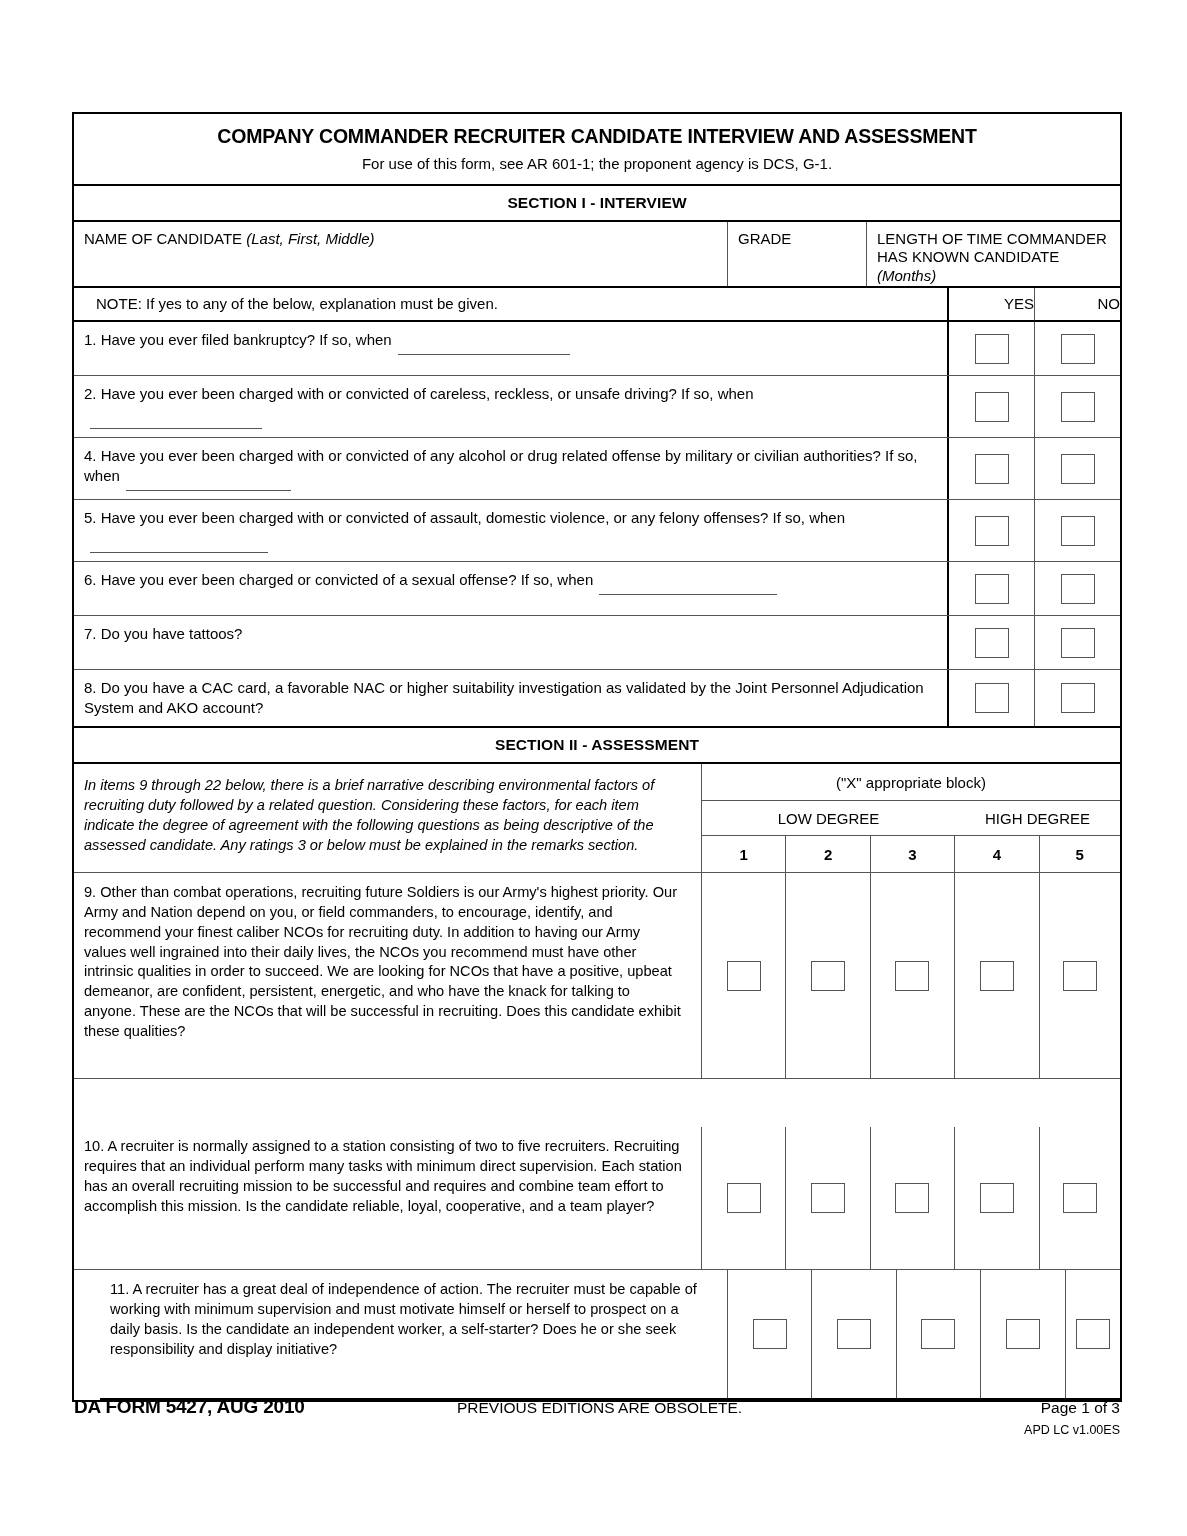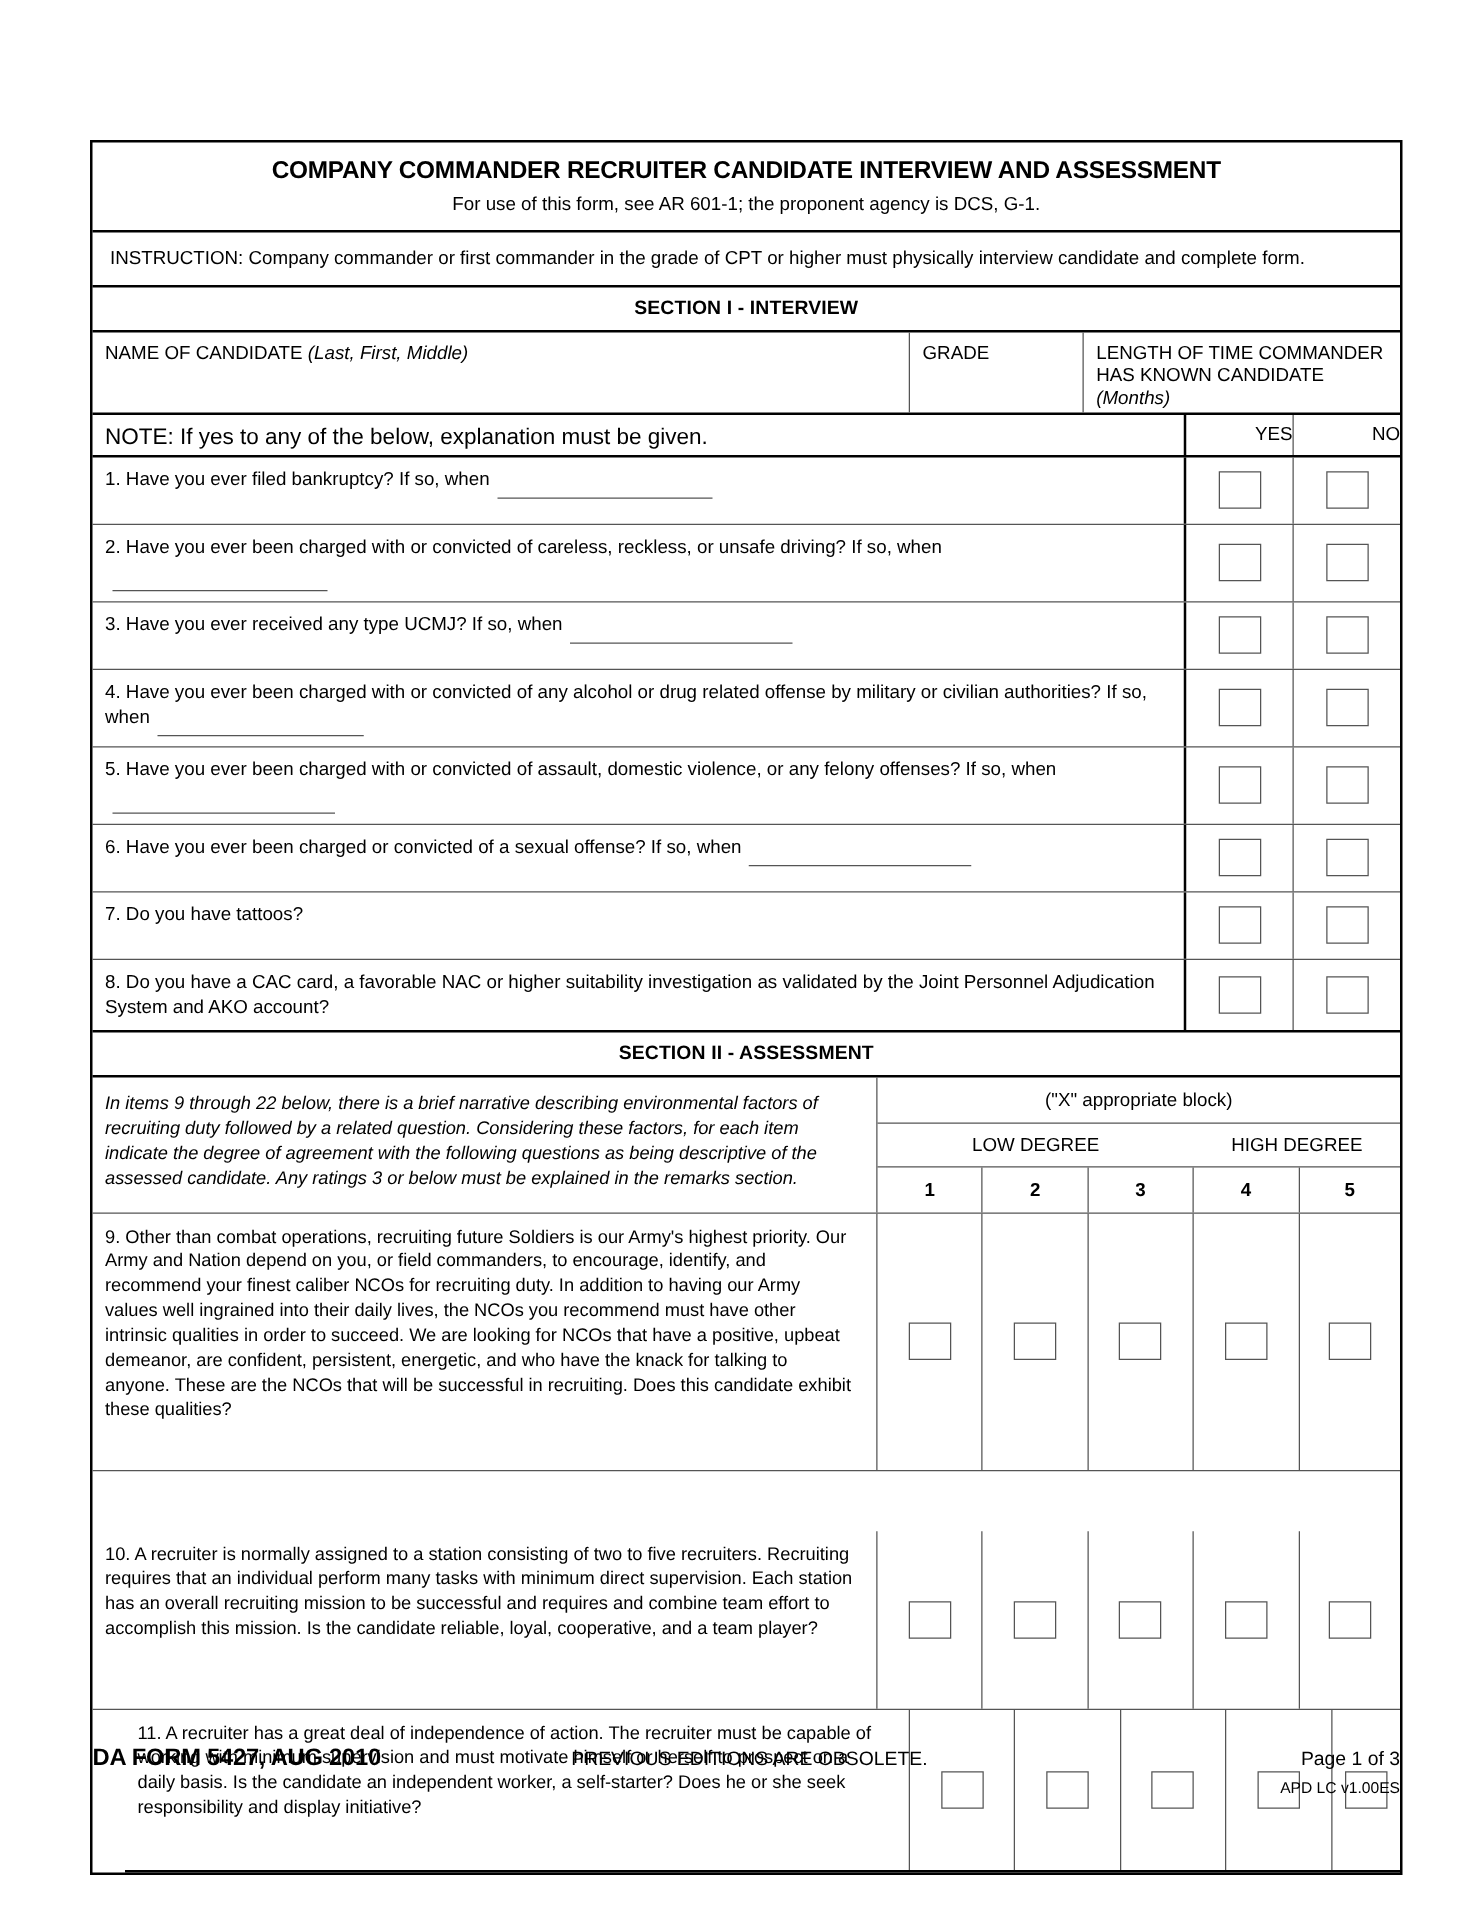--- a/index.html
+++ b/index.html
@@ -70,21 +70,21 @@
 
   
   .cand-row { height: 66px; }
   .cand-name { flex: 0 0 643px; padding: 8px 0 0 10px; font-size: 15px; }
   .cand-grade { flex: 0 0 128px; padding: 8px 0 0 10px; font-size: 15px; }
   .cand-len { flex: 1; padding: 8px 6px 0 10px; font-size: 15px; line-height: 1.22; }
   .ital { font-style: italic; }
 
   
   .note-row { height: 34px; }
-  .note-text { flex: 1; padding: 7px 0 12px 10px; font-size: 18px; }
+  .note-text { flex: 1; padding: 7px 0 12px 10px; font-size: 15px; margin-left: 12px; }
   .yn-head {
     flex: 0 0 85px;
     text-align: right;
     font-size: 15px;
     padding-top: 7px;
   }
 
   
   .q-row { min-height: 48px; }
   .q-text {
@@ -205,21 +205,20 @@
 
 <div class="page">
 
   <div class="form">
 
     <div class="title-block hr-thick">
       <div class="form-title">COMPANY COMMANDER RECRUITER CANDIDATE INTERVIEW AND ASSESSMENT</div>
       <div class="form-subtitle">For use of this form, see AR 601-1; the proponent agency is DCS, G-1.</div>
     </div>
 
-    <div class="instruction hr-thick">INSTRUCTION:  Company  commander or first commander in the grade of  CPT or higher must physically interview candidate and complete form.</div>
 
     <div class="section-head hr-thick">SECTION I - INTERVIEW</div>
 
     <div class="row cand-row hr-thick">
       <div class="cand-name vr-thin">
         <span>NAME OF CANDIDATE</span>
         <span class="ital">(Last, First, Middle)</span>
       </div>
       <div class="cand-grade vr-thin">
         <span>GRADE</span>
@@ -242,29 +241,20 @@
           <div class="q-text vr-thick"><span>1.  </span><span>Have you ever filed bankruptcy?  If so, when</span><span class="blankline" style="width: 172px;">&nbsp;</span></div>
           <div class="q-box-cell vr-thin">
             <div class="cbox"></div>
           </div>
           <div class="q-box-cell">
             <div class="cbox"></div>
           </div>
         </div>
         <div class="row q-row hr-thin" style="min-height: 62px;">
           <div class="q-text vr-thick"><span>2.  </span><span>Have you ever been charged with or convicted of careless, reckless, or unsafe driving?  If so, when</span><br><span class="blankline" style="width: 172px;">&nbsp;</span></div>
-          <div class="q-box-cell vr-thin">
-            <div class="cbox"></div>
-          </div>
-          <div class="q-box-cell">
-            <div class="cbox"></div>
-          </div>
-        </div>
-        <div class="row q-row hr-thin" style="min-height: 54px;">
-          <div class="q-text vr-thick"><span>3.  </span><span>Have you ever received any type UCMJ?  If so, when</span><span class="blankline" style="width: 178px;">&nbsp;</span></div>
           <div class="q-box-cell vr-thin">
             <div class="cbox"></div>
           </div>
           <div class="q-box-cell">
             <div class="cbox"></div>
           </div>
         </div>
         <div class="row q-row hr-thin" style="min-height: 62px;">
           <div class="q-text vr-thick"><span>4.  </span><span>Have you ever been charged with or convicted of any alcohol or drug related offense by military or civilian authorities?  If so,</span><br><span>when</span><span class="blankline" style="width: 165px;">&nbsp;</span></div>
           <div class="q-box-cell vr-thin">

